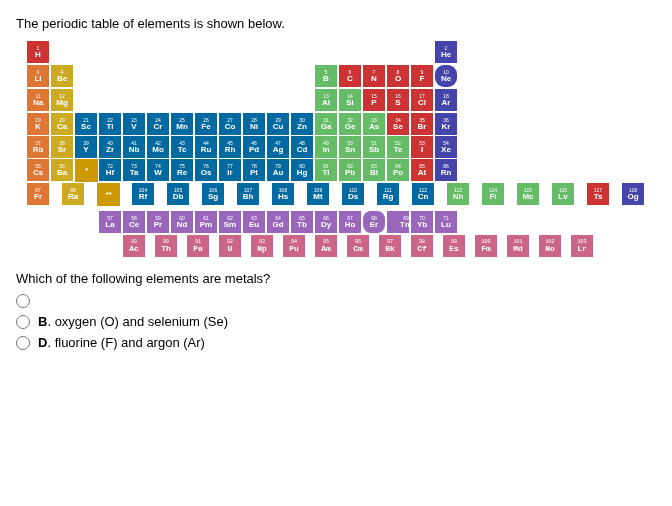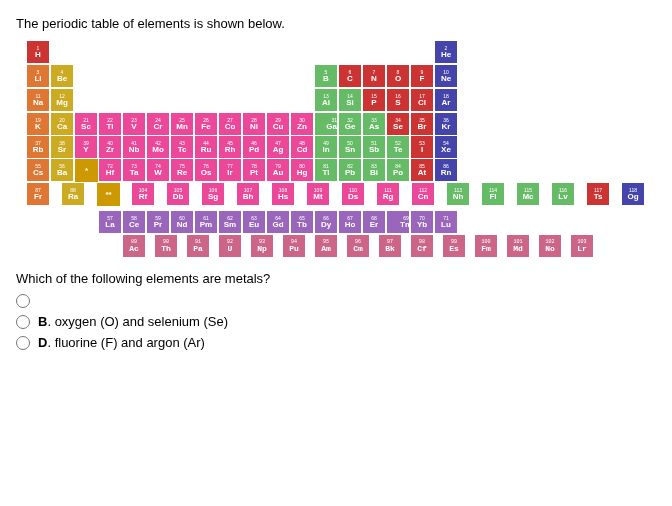--- a/index.html
+++ b/index.html
@@ -48,21 +48,21 @@
       line-height: 1;
     }
     
     .c-red { background-color: #cc3333; }
     .c-orange { background-color: #dd7733; }
     .c-yellow { background-color: #ccaa22; }
     .c-light-green { background-color: #66bb66; }
     .c-blue { background-color: #4444aa; }
     .c-purple { background-color: #9966bb; }
     .c-pink { background-color: #cc6688; }
-    .c-teal { background-color: #ec4899; }
+    .c-teal { background-color: #0369a1; }
 
     .question-section {
       margin-top: 8px;
     }
     .question-text {
       font-size: 13px;
       margin-bottom: 8px;
     }
     .options {
       list-style: none;
@@ -130,21 +130,21 @@
             <span class="sym">N</span>
           </div>
         <div class="elem c-red" style="grid-column:16;">
             <span class="num">8</span>
             <span class="sym">O</span>
           </div>
         <div class="elem c-red" style="grid-column:17;">
             <span class="num">9</span>
             <span class="sym">F</span>
           </div>
-        <div class="elem c-blue" style="grid-column:18;">
+        <div class="elem c-blue" style="grid-column:18;border-radius:9px;">
             <span class="num">10</span>
             <span class="sym">Ne</span>
           </div>
       </div>
       <div style="display:grid; grid-template-columns: repeat(18, 23px); gap:1px; margin-bottom:1px;">
 
         <div class="elem c-orange" style="grid-column:1;">
             <span class="num">11</span>
             <span class="sym">Na</span>
           </div>
@@ -221,21 +221,21 @@
             <span class="sym">Ni</span>
           </div>
         <div class="elem c-teal" style="grid-column:11;">
             <span class="num">29</span>
             <span class="sym">Cu</span>
           </div>
         <div class="elem c-teal" style="grid-column:12;">
             <span class="num">30</span>
             <span class="sym">Zn</span>
           </div>
-        <div class="elem c-light-green" style="grid-column:13;align-items:flex-end;">
+        <div class="elem c-light-green" style="grid-column:13;">
             <span class="num">31</span>
             <span class="sym">Ga</span>
           </div>
         <div class="elem c-light-green" style="grid-column:14;">
             <span class="num">32</span>
             <span class="sym">Ge</span>
           </div>
         <div class="elem c-light-green" style="grid-column:15;">
             <span class="num">33</span>
             <span class="sym">As</span>
@@ -512,21 +512,21 @@
             <span class="sym">Tb</span>
           </div>
         <div class="elem c-purple" style="grid-column:13;">
             <span class="num">66</span>
             <span class="sym">Dy</span>
           </div>
         <div class="elem c-purple" style="grid-column:14;">
             <span class="num">67</span>
             <span class="sym">Ho</span>
           </div>
-        <div class="elem c-purple" style="grid-column:15;">
+        <div class="elem c-purple" style="grid-column:15;border-radius:8px;">
             <span class="num">68</span>
             <span class="sym">Er</span>
           </div>
         <div class="elem c-purple" style="grid-column:16;padding-left:16px;">
             <span class="num">69</span>
             <span class="sym">Tm</span>
           </div>
         <div class="elem c-purple" style="grid-column:17;">
             <span class="num">70</span>
             <span class="sym">Yb</span>

